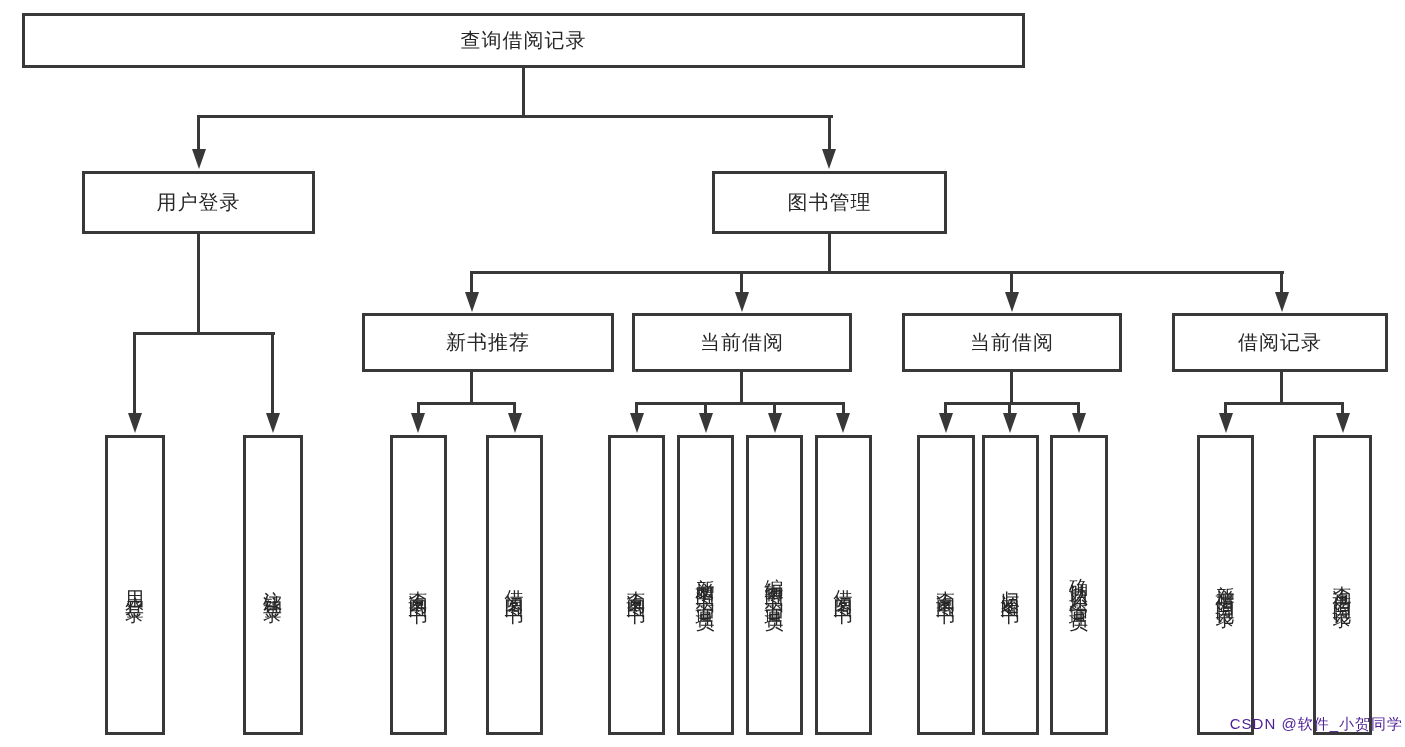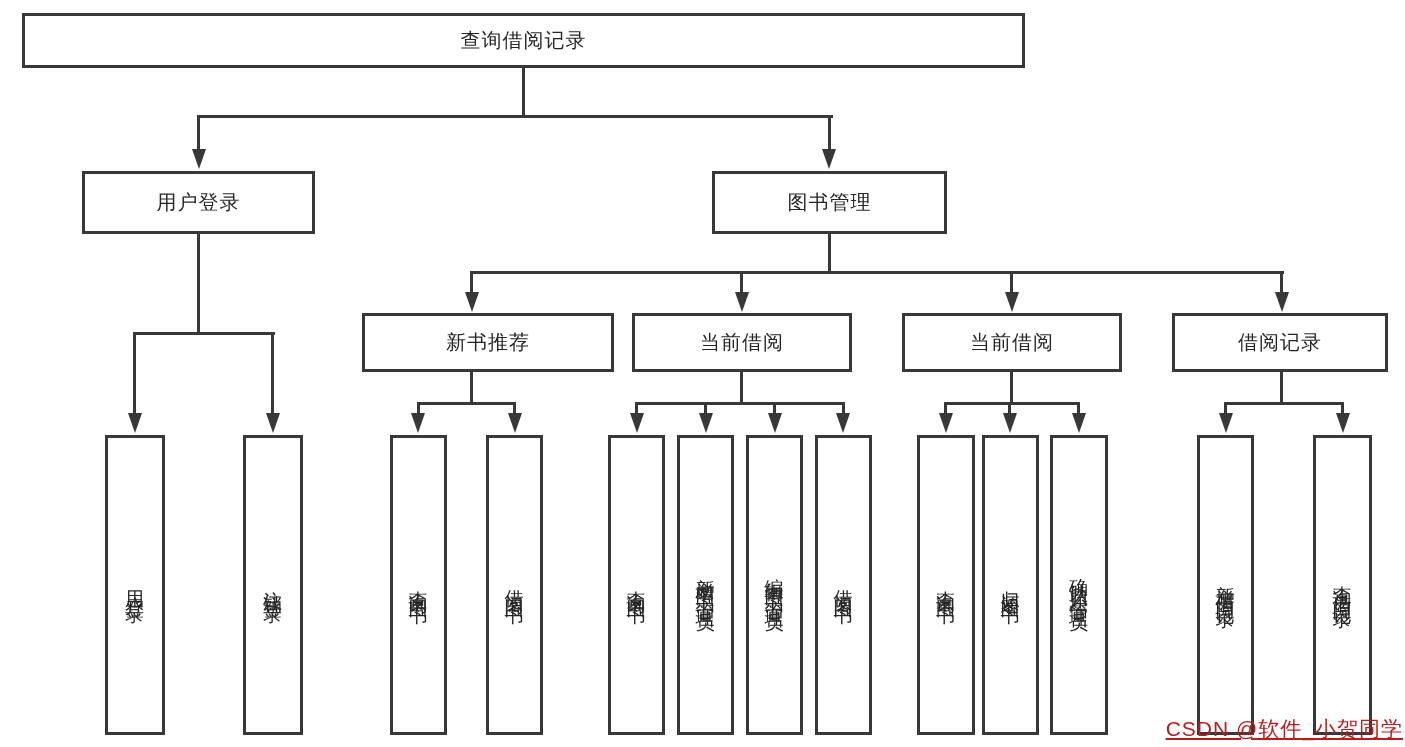--- a/index.html
+++ b/index.html
@@ -16,22 +16,22 @@
     writing-mode:vertical-rl;text-orientation:mixed;
     font-size:19px;color:#262626;letter-spacing:5px;line-height:1;white-space:nowrap;
   }
   .ln{position:absolute;background:#383838;}
   .ah{
     position:absolute;width:0;height:0;
     border-left:7px solid transparent;border-right:7px solid transparent;
     border-top:20px solid #383838;
   }
   .watermark{
-    position:absolute;top:715px;right:2px;font-size:21px;color:#b91c1c;
-    letter-spacing:1px;white-space:nowrap;z-index:5;text-decoration:underline;
+    position:absolute;top:715px;right:2px;font-size:15px;color:#4c1d95;
+    letter-spacing:1px;white-space:nowrap;z-index:5;
   }
 </style>
 </head>
 <body>
 
 <div class="canvas">
 
   <div class="box" style="left:22px;top:13px;width:1003px;height:55px">
     <span class="hlabel">查询借阅记录</span>
   </div>

